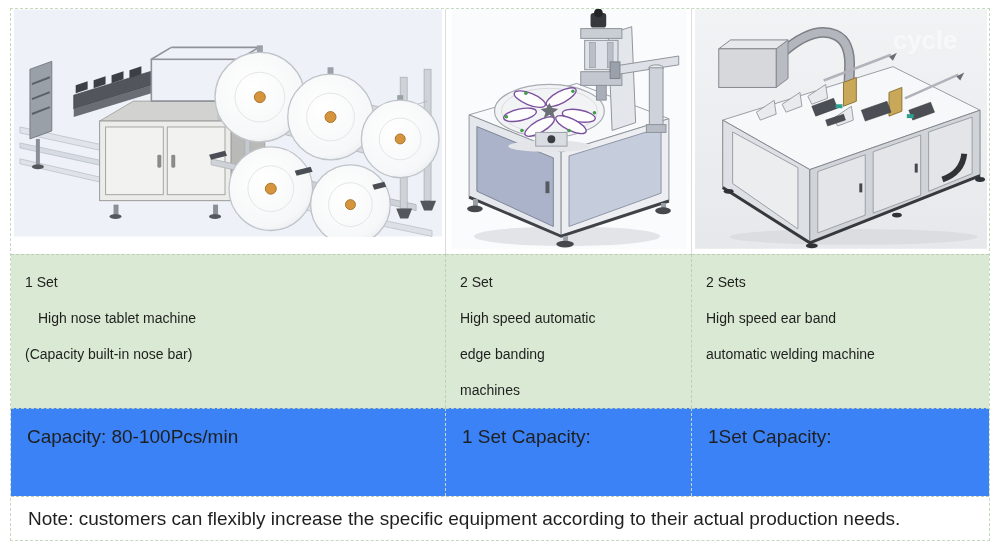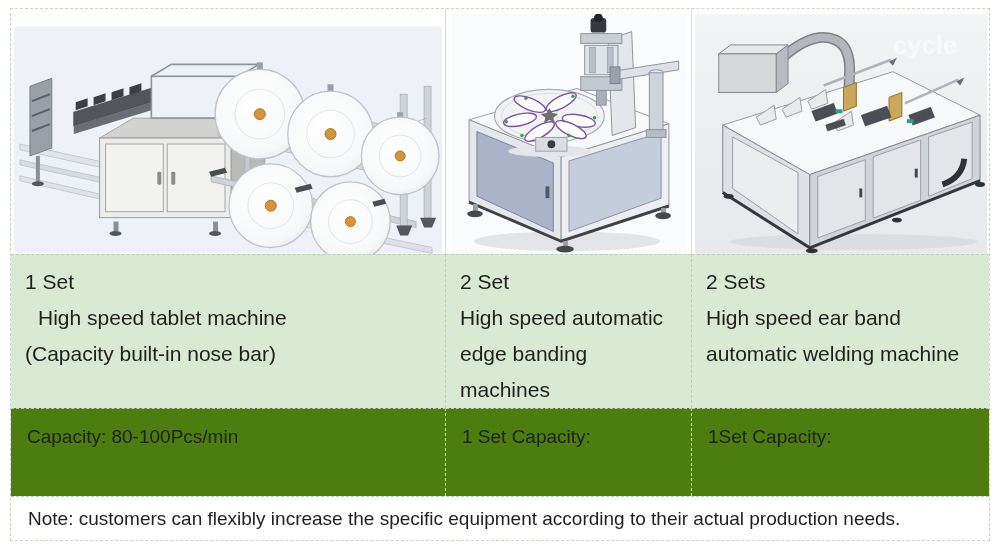--- a/index.html
+++ b/index.html
@@ -5,26 +5,26 @@
   * { margin:0; padding:0; box-sizing:border-box; }
   html,body { width:1000px; height:550px; background:#ffffff; overflow:hidden;
               font-family:"Liberation Sans", sans-serif; }
   .sheet { position:absolute; left:10px; top:8px; width:980px; height:533px;
            border:1px dashed #c6d8bf; background:#ffffff; }
   .spec-table { display:grid; width:100%; height:100%;
                 grid-template-columns:435px 246px 1fr;
                 grid-template-rows:245px 154px 88px 44px; }
   .cell { position:relative; overflow:hidden; }
   .img-cell { background:#ffffff; border-right:1px solid #dcdcdc;
-              display:flex; align-items:flex-end; justify-content:center; }
+              display:flex; align-items:flex-start; justify-content:center; }
   .img-cell.last { border-right:none; }
   .desc-cell { background:#dae9d3; border-right:1px dashed #bccfb6; border-top:1px dashed #bccfb6;
-               color:#1f1f1f; font-size:21px; line-height:36px; padding:9px 12px 0 14px; }
+               color:#1f1f1f; font-size:14px; line-height:36px; padding:9px 12px 0 14px; }
   .desc-cell.last { border-right:none; }
-  .cap-cell { background:#4d7c0f; border-right:1px dashed #c9d8c4; border-top:1px dashed #bccfb6;
+  .cap-cell { background:#3b82f6; border-right:1px dashed #c9d8c4; border-top:1px dashed #bccfb6;
               color:#1f1f1f; font-size:19px; line-height:42px; padding:7px 12px 0 16px; }
   .cap-cell.last { border-right:none; }
   .note-cell { grid-column:1 / span 3; background:#ffffff; border-top:1px dashed #bccfb6;
                color:#1f1f1f; font-size:19px; display:flex; align-items:center; padding-left:17px; }
   .indent1 { padding-left:13px; }
   svg { display:block; }
 </style>
 </head>
 <body>
 
@@ -281,21 +281,21 @@
           </g>
           <polygon points="196,48 204,44 200,52" fill="#6a6e74"></polygon>
           <polygon points="264,68 272,64 268,72" fill="#6a6e74"></polygon>
           <path d="M250,172 q20,-7 22,-26" fill="none" stroke="#2f3236" stroke-width="6"></path>
         </g>
       </svg>
     </div>
 
     <div class="cell desc-cell">
       <div>1 Set</div>
-      <div class="indent1">High speed tablet machine</div>
+      <div class="indent1">High nose tablet machine</div>
       <div>(Capacity built-in nose bar)</div>
     </div>
     <div class="cell desc-cell">
       <div>2 Set</div>
       <div>High speed automatic</div>
       <div>edge banding</div>
       <div>machines</div>
     </div>
     <div class="cell desc-cell last">
       <div>2 Sets</div>

